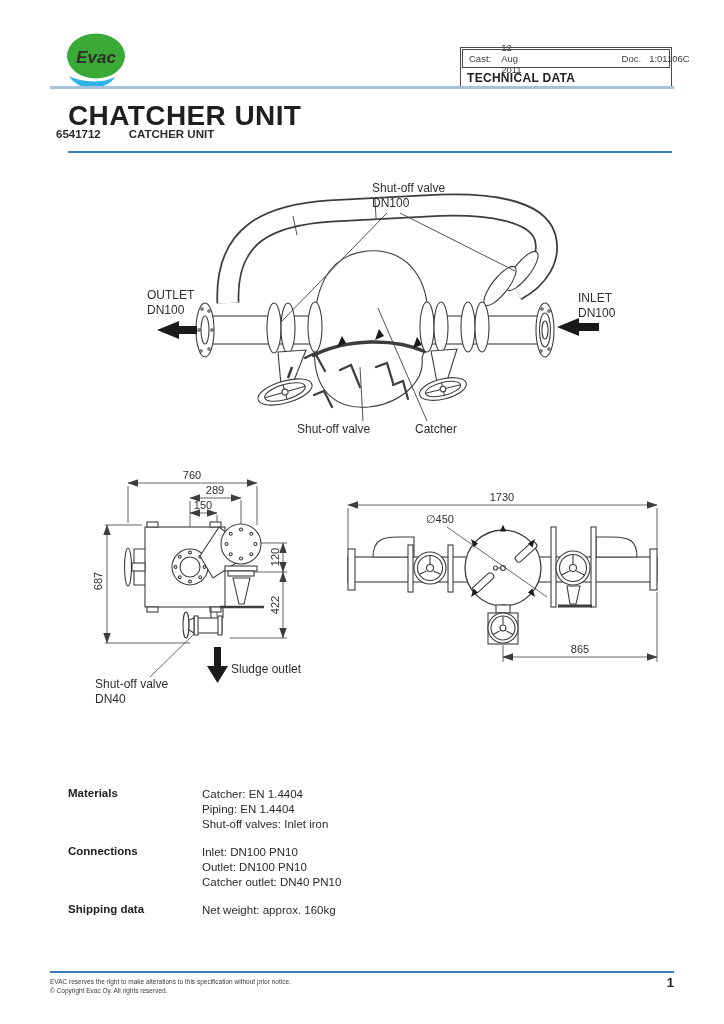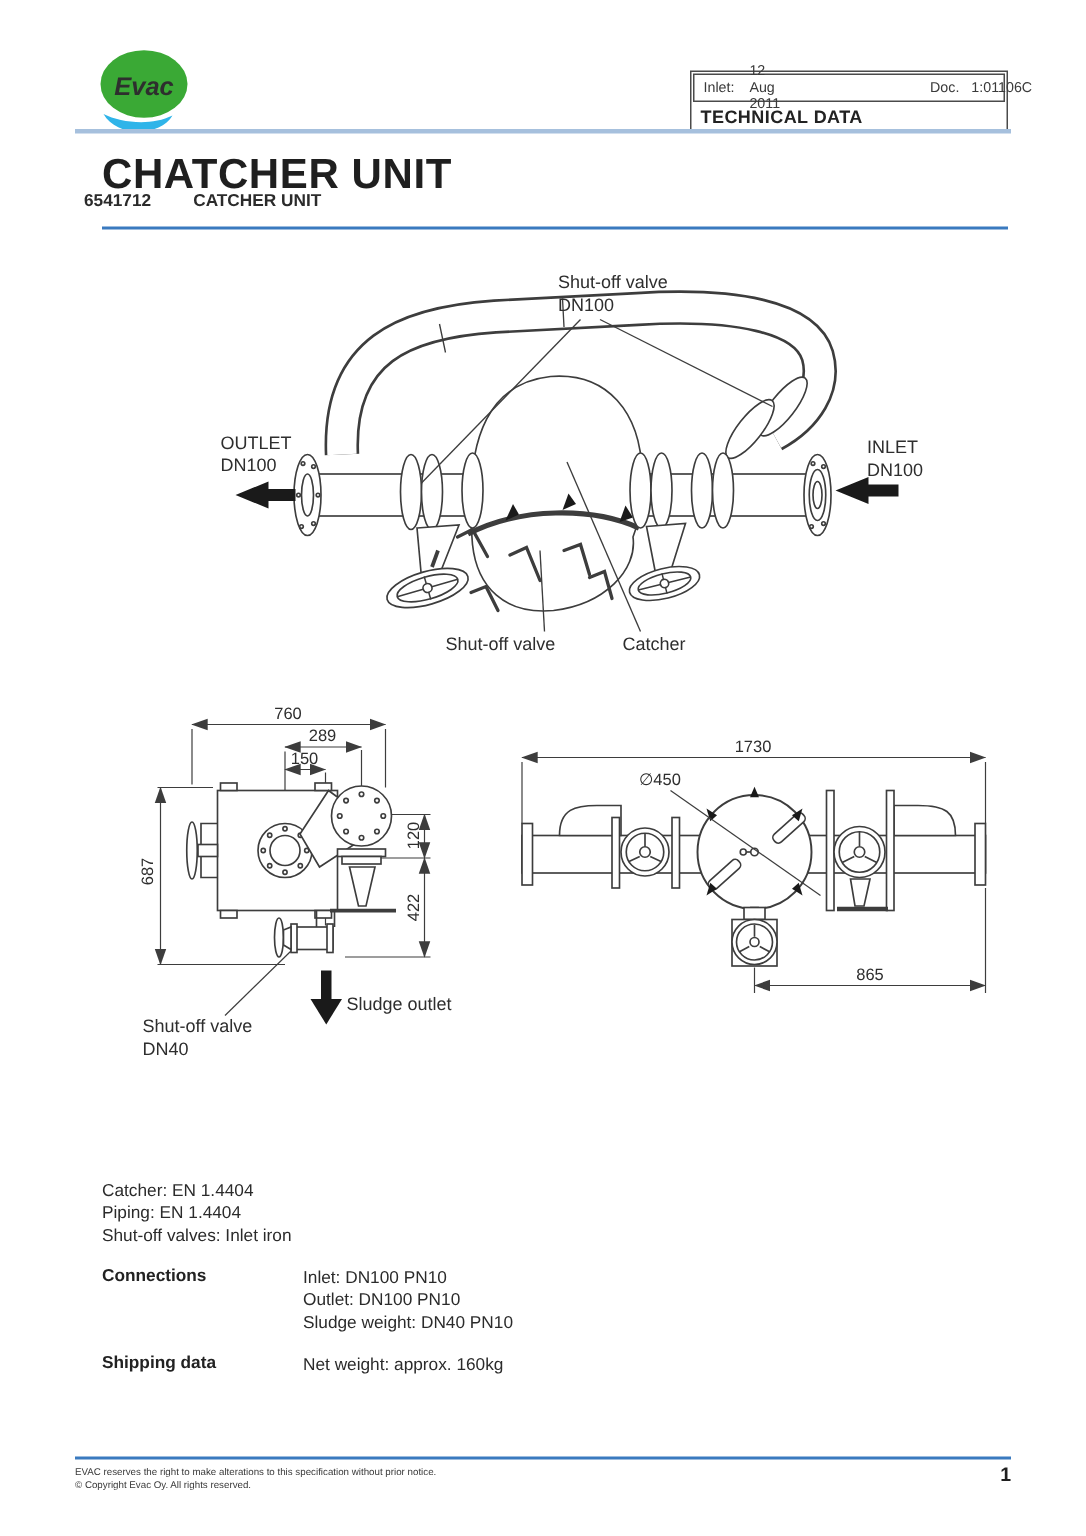--- a/index.html
+++ b/index.html
@@ -57,21 +57,21 @@
   </svg>
 
   <svg class="abs" style="left:66px; top:33px;" width="62" height="60" viewBox="0 0 62 60">
     <ellipse cx="30" cy="23" rx="29" ry="22.5" fill="#3aa935"></ellipse>
     <path d="M3,43 C15,49 35,51 49,44 C41,58 12,59 3,43 Z" fill="#2fb4e9"></path>
     <text x="30" y="30" text-anchor="middle" font-size="17" font-style="italic" font-weight="bold" fill="#ffffff">Evac</text>
   </svg>
 
   <div class="docbox">
     <div class="row1">
-      <span class="dl">Inlet:</span>
+      <span class="dl">Cast:</span>
       <span class="dv">12 Aug 2011</span>
       <span class="cl">Doc.</span>
       <span class="cv">1:01106C</span>
     </div>
     <div class="row2">TECHNICAL DATA</div>
   </div>
 
   <div class="rule-light"></div>
 
   <div class="page-title">CHATCHER UNIT</div>
@@ -319,32 +319,33 @@
       <path d="M163,160 L163,177"></path>
         <path d="M317,107 L317,177"></path>
       <path d="M107,42 L207,112"></path>
     </g>
     <text class="dim" x="162" y="16" text-anchor="middle">1730</text>
     <text class="dim" x="86" y="38">∅450</text>
     <text class="dim" x="240" y="168" text-anchor="middle">865</text>
   </svg>
 
   <div class="spec" style="top:787px">
+    <div class="spec-label">Materials</div>
     <div class="spec-lines">
       <div>Catcher: EN 1.4404</div>
       <div>Piping: EN 1.4404</div>
       <div>Shut-off valves: Inlet iron</div>
     </div>
   </div>
   <div class="spec" style="top:845px">
     <div class="spec-label">Connections</div>
     <div class="spec-lines">
       <div>Inlet: DN100 PN10</div>
       <div>Outlet: DN100 PN10</div>
-      <div>Sludge weight: DN40 PN10</div>
+      <div>Catcher outlet: DN40 PN10</div>
     </div>
   </div>
   <div class="spec" style="top:903px">
     <div class="spec-label">Shipping data</div>
     <div class="spec-lines">
       <div>Net weight: approx. 160kg</div>
     </div>
   </div>
 
   <div class="rule-foot"></div>

